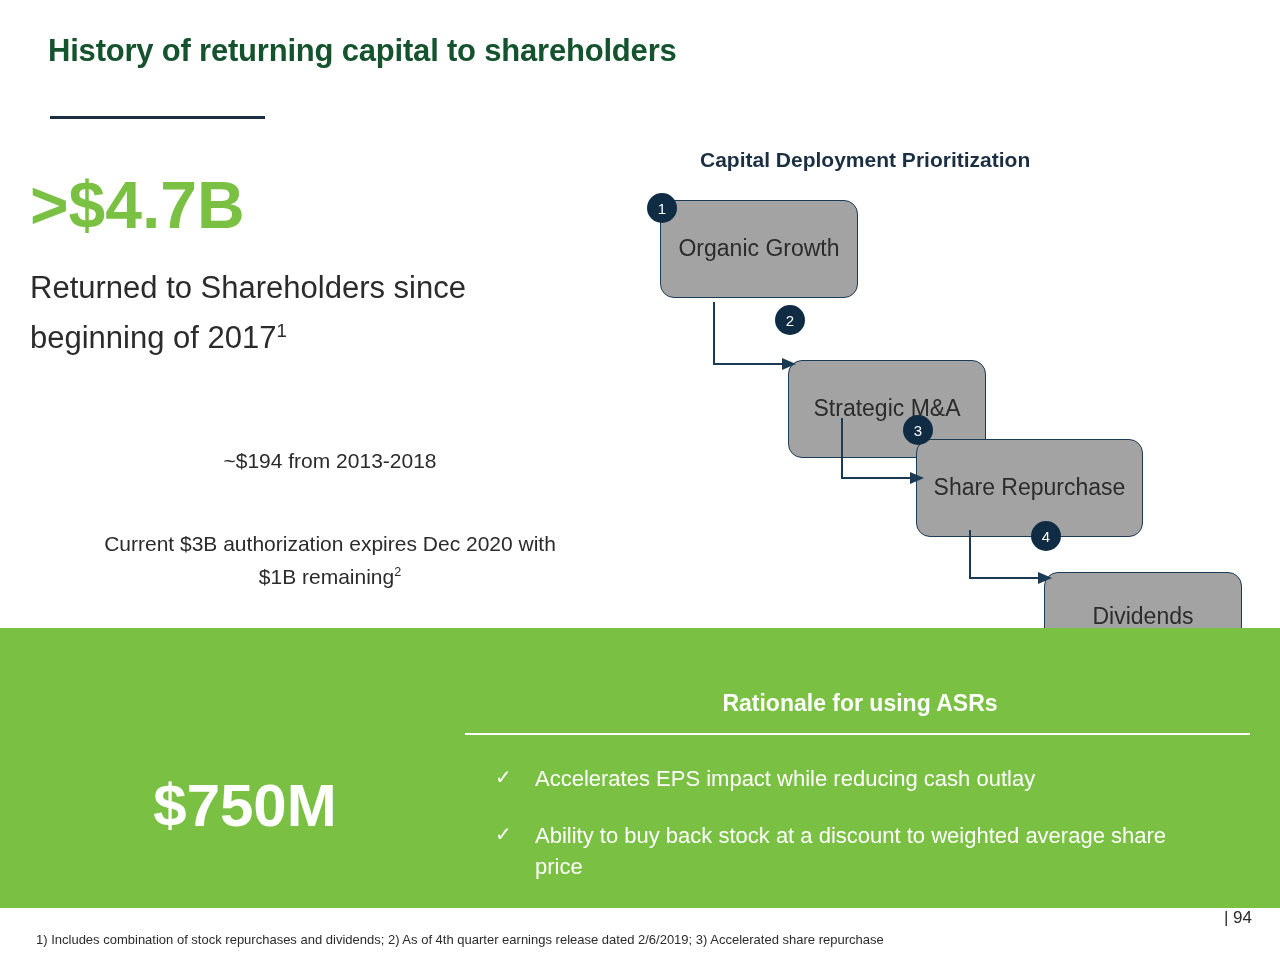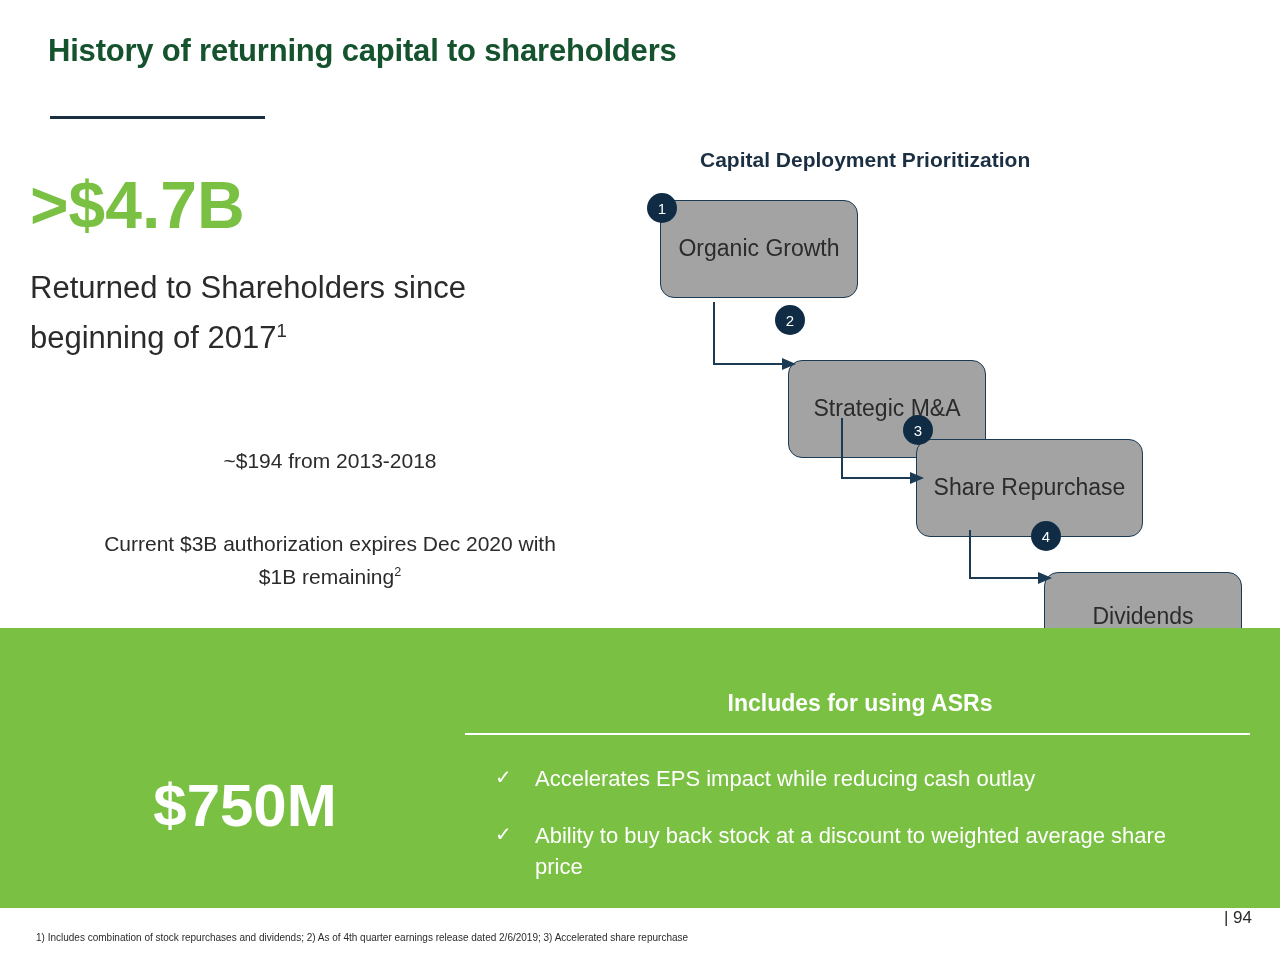--- a/index.html
+++ b/index.html
@@ -203,21 +203,21 @@
     margin-left: 40px;
   }
   .bullet-1 { left: 495px; top: 763px; width: 720px; }
   .bullet-2 { left: 495px; top: 820px; width: 700px; }
 
   
   .footnote {
     position: absolute;
     left: 36px;
     top: 932px;
-    font-size: 10px;
+    font-size: 13px;
     color: #2b2b2b;
     white-space: nowrap;
   }
   .page-num {
     position: absolute;
     right: 28px;
     top: 908px;
     font-size: 17px;
     color: #2b2b2b;
   }
@@ -278,21 +278,21 @@
   <div class="prio-box box-3">Share Repurchase</div>
   <div class="prio-badge badge-3">3</div>
 
   <div class="prio-box box-4">Dividends</div>
   <div class="prio-badge badge-4">4</div>
 
   <div class="green-band"></div>
 
   <div class="asr-amount">$750M</div>
 
-  <div class="rationale-title">Includes for using ASRs</div>
+  <div class="rationale-title">Rationale for using ASRs</div>
   <div class="rationale-rule"></div>
 
   <div class="bullet bullet-1">
     <span class="chk">✓</span>
     <span class="btxt">Accelerates EPS impact while reducing cash outlay</span>
   </div>
   <div class="bullet bullet-2">
     <span class="chk">✓</span>
     <span class="btxt">Ability to buy back stock at a discount to weighted average share price</span>
   </div>

